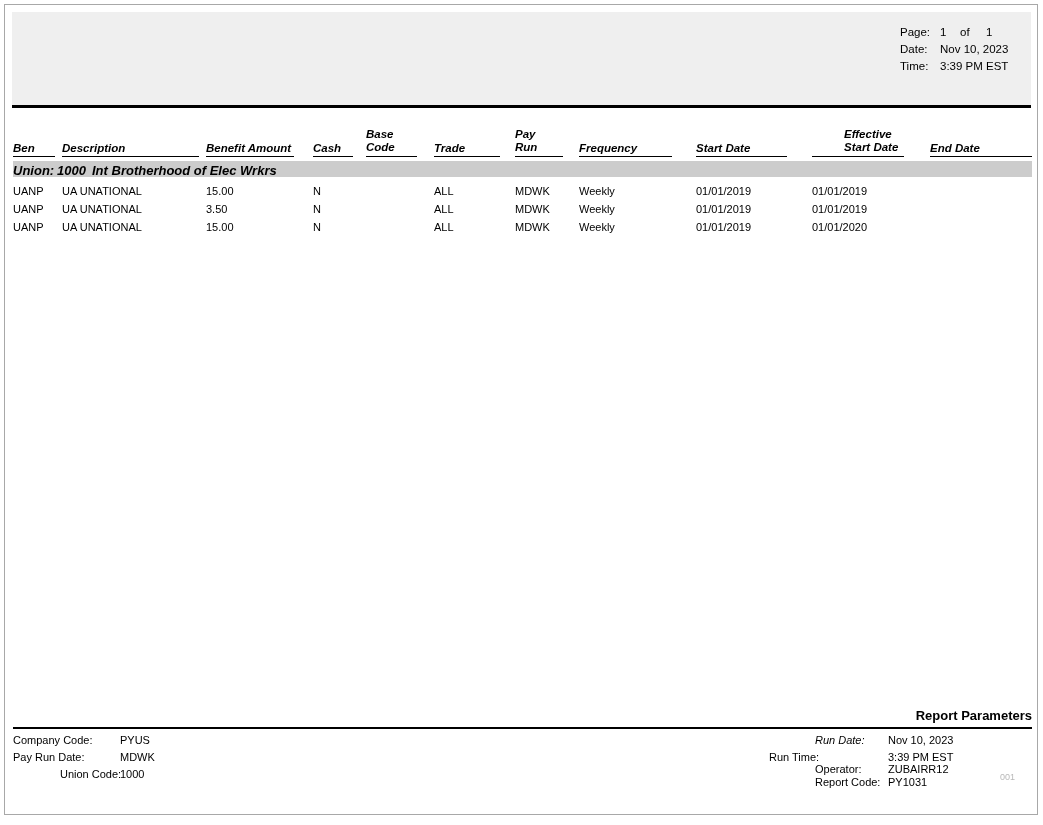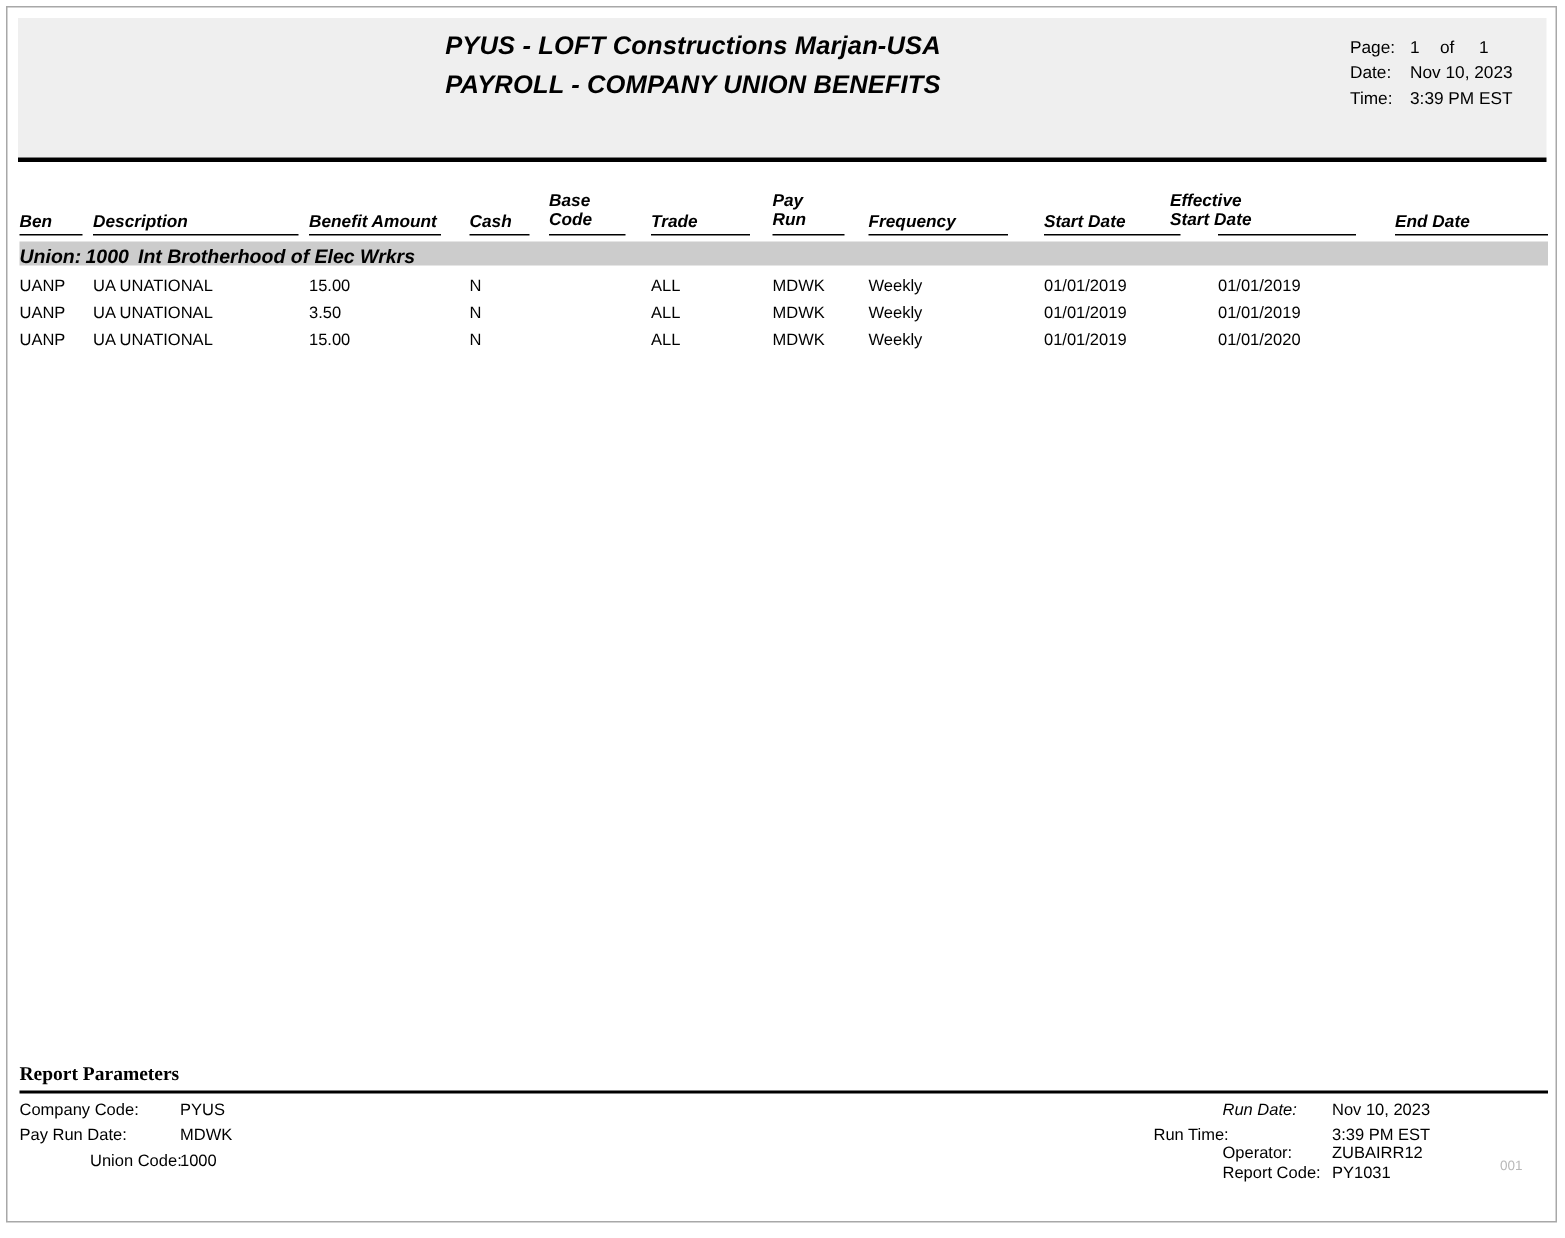--- a/index.html
+++ b/index.html
@@ -131,24 +131,23 @@
   .num {
     text-align: left;
   }
 
   
   .footer-title {
     position: absolute;
     left: 13px;
     top: 708px;
     width: 1019px;
-    text-align: left;
+    text-align: right;
     font-size: 13px;
     font-weight: bold;
-    font-family: Liberation Serif, serif;
   }
   .footer-rule {
     position: absolute;
     left: 13px;
     top: 727px;
     width: 1019px;
     height: 2px;
     background: #000000;
   }
   .fparam {
@@ -166,24 +165,20 @@
 </style>
 </head>
 <body>
 
 <div class="page">
   <div class="page-border"></div>
 
   <div class="header-band"></div>
   <div class="header-rule"></div>
 
-  <div class="report-title">
-    <span>PYUS - LOFT Constructions Marjan-USA</span>
-    <span class="line2">PAYROLL - COMPANY UNION BENEFITS</span>
-  </div>
 
   <div class="meta-block">
     <div class="meta-row">
       <span class="meta-label">Page:</span>
       <span class="page-num">1</span>
       <span class="page-of">of</span>
       <span>1</span>
     </div>
     <div class="meta-row">
       <span class="meta-label">Date:</span>
@@ -221,21 +216,21 @@
     <span class="hl">Run</span>
   </div>
   <div class="head-underline" style="left:515px; top:156px; width:48px;"></div>
 
   <div class="col-head" style="left:579px; top:142px;">Frequency</div>
   <div class="head-underline" style="left:579px; top:156px; width:93px;"></div>
 
   <div class="col-head" style="left:696px; top:142px;">Start Date</div>
   <div class="head-underline" style="left:696px; top:156px; width:91px;"></div>
 
-  <div class="col-head" style="left:780px; top:128px;">
+  <div class="col-head" style="left:844px; top:128px;">
     <span class="hl">Effective</span>
     <span class="hl">Start Date</span>
   </div>
   <div class="head-underline" style="left:812px; top:156px; width:92px;"></div>
 
   <div class="col-head" style="left:930px; top:142px;">End Date</div>
   <div class="head-underline" style="left:930px; top:156px; width:102px;"></div>
 
   <div class="union-band"></div>
   <div class="union-text" style="left:13px;">Union:</div>

